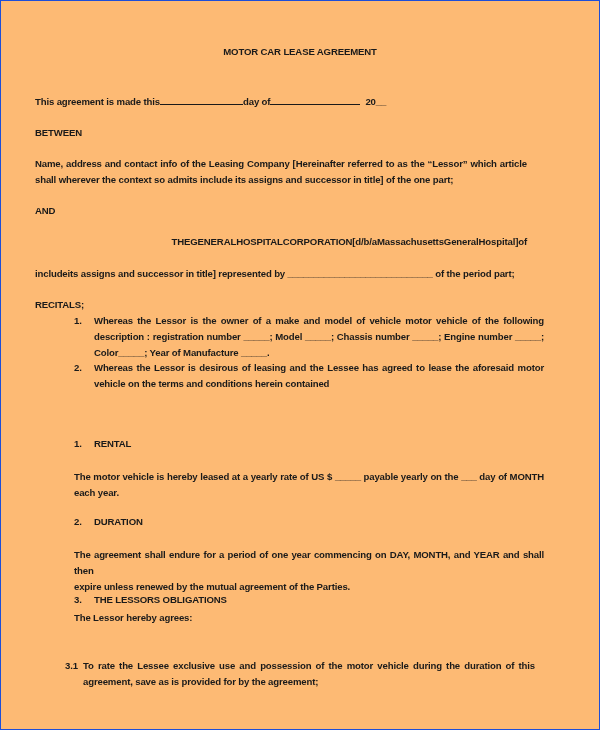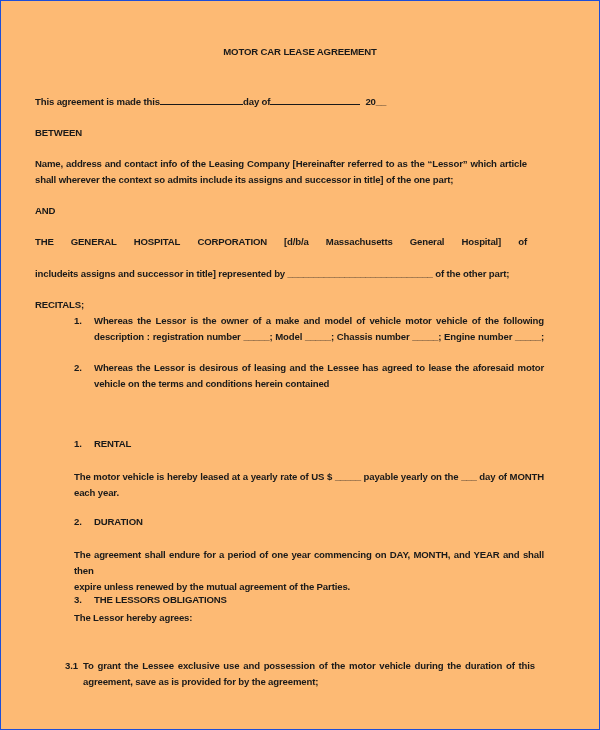--- a/index.html
+++ b/index.html
@@ -34,43 +34,44 @@
     <span>This agreement is made this</span><span class="blank" style="width:80px;"></span><span style="display:inline-block;width:3px;border-bottom:1px solid #1a1a1a;height:9px;"></span><span>day of</span><span class="blank" style="width:90px;"></span>&nbsp;&nbsp;<span>20__</span>
   </div>
 
   <div class="abs para" style="top:124px;">BETWEEN</div>
 
   <div class="abs para justify" style="top:155px;">Name, address and contact info of the Leasing Company [Hereinafter referred to as the “Lessor” which article</div>
   <div class="abs para" style="top:171px;">shall wherever the context so admits include its assigns and successor in title] of the one part;</div>
 
   <div class="abs para" style="top:202px;">AND</div>
 
-  <div class="abs para" style="top:233px; display:flex; justify-content:space-between;">
+  <div class="abs para" style="top:233px; display:flex; justify-content:flex-end;">
     <span>THE</span>
     <span>GENERAL</span>
     <span>HOSPITAL</span>
     <span>CORPORATION</span>
     <span>[d/b/a</span>
     <span>Massachusetts</span>
     <span>General</span>
     <span>Hospital]</span>
     <span>of</span>
   </div>
   <div class="abs para" style="top:265px;">
     <span>includeits assigns and successor in title] represented by</span>
     <span>____________________________</span>
-    <span>of the other part;</span>
+    <span>of the period part;</span>
   </div>
 
   <div class="abs para" style="top:296px;">RECITALS;</div>
 
   <div class="abs" style="left:73px; top:312px; width:470px; line-height:16px;">
     <span class="abs" style="left:0; top:0;">1.</span>
     <div style="margin-left:20px; text-align:justify; text-align-last:justify;">Whereas the Lessor is the owner of a make and model of vehicle motor vehicle of the following</div>
     <div style="margin-left:20px; text-align:justify; text-align-last:justify;">description : registration number _____; Model _____; Chassis number _____; Engine number _____;</div>
+    <div style="margin-left:20px;">Color_____; Year of Manufacture _____.</div>
   </div>
 
   <div class="abs" style="left:73px; top:359px; width:470px; line-height:16px;">
     <span class="abs" style="left:0; top:0;">2.</span>
     <div style="margin-left:20px; text-align:justify; text-align-last:justify;">Whereas the Lessor is desirous of leasing and the Lessee has agreed to lease the aforesaid motor</div>
     <div style="margin-left:20px;">vehicle on the terms and conditions herein contained</div>
   </div>
 
 
   <div class="abs sect" style="top:437px;">
@@ -89,17 +90,17 @@
     <div>expire unless renewed by the mutual agreement of the Parties.</div>
   </div>
 
   <div class="abs sect" style="top:593px;">
     <span class="n">3.</span><span>THE LESSORS OBLIGATIONS</span>
   </div>
   <div class="abs" style="left:73px; top:611px;">The Lessor hereby agrees:</div>
 
   <div class="abs" style="left:64px; top:657px; width:470px; line-height:16px;">
     <span class="abs" style="left:0; top:0;">3.1</span>
-    <div style="margin-left:18px; text-align:justify; text-align-last:justify;">To grant the Lessee exclusive use and possession of the motor vehicle during the duration of this</div>
+    <div style="margin-left:18px; text-align:justify; text-align-last:justify;">To rate the Lessee exclusive use and possession of the motor vehicle during the duration of this</div>
     <div style="margin-left:18px;">agreement, save as is provided for by the agreement;</div>
   </div>
 
 </div>
 
 </body></html>

